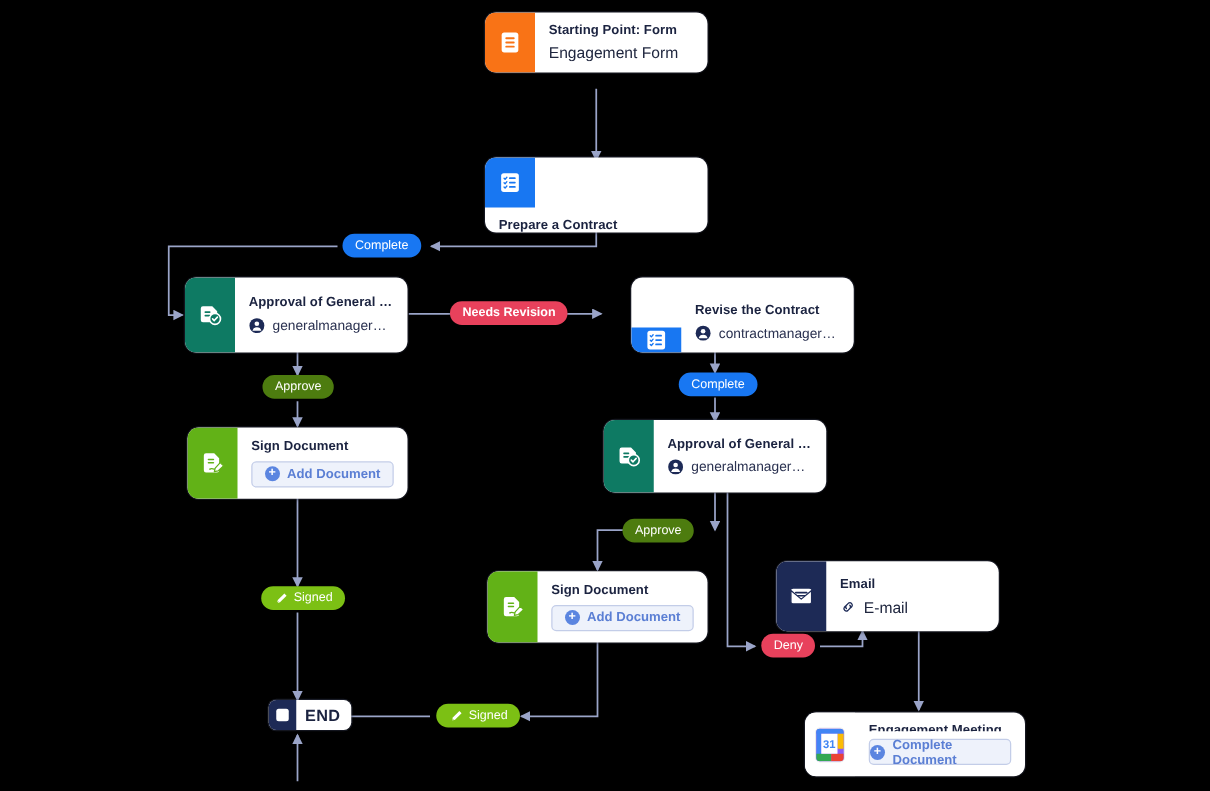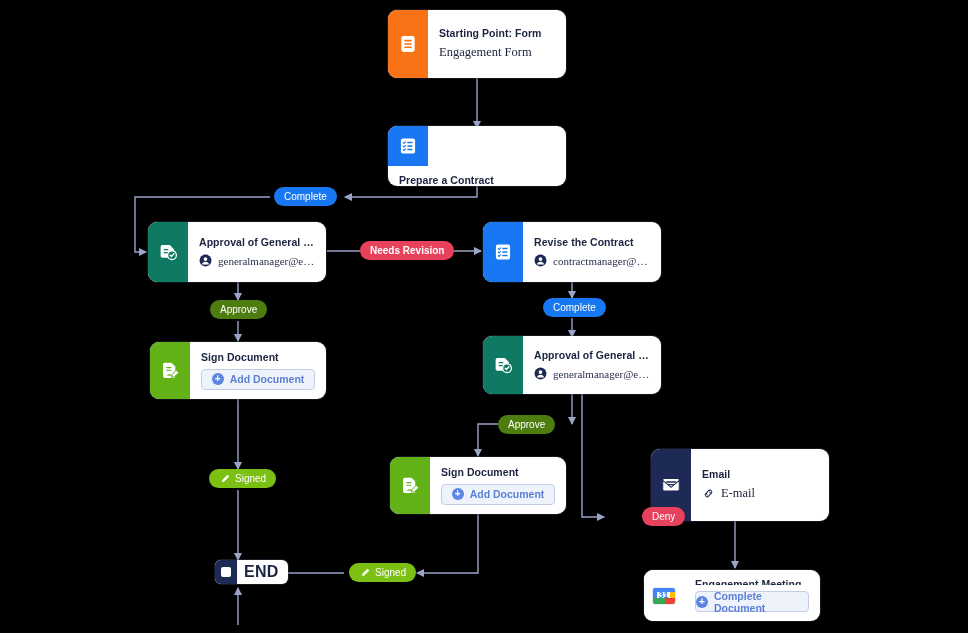--- a/index.html
+++ b/index.html
@@ -63,21 +63,20 @@
   }
   .node-sub {
     margin-top: 6px;
     font-size: 11px;
     color: #2a3150;
     display: flex;
     align-items: center;
     gap: 6px;
     white-space: nowrap;
     overflow: hidden;
-    font-family: Liberation Serif, serif;
   }
   .node-sub .sub-text {
     overflow: hidden;
     text-overflow: ellipsis;
     white-space: nowrap;
   }
   .node-sub.big .sub-text {
     font-size: 12.5px;
     color: #20273f;
   }
@@ -161,31 +160,31 @@
     flex: 0 0 22px;
   }
   .end-stop {
     width: 10px;
     height: 10px;
     background: #ffffff;
     border-radius: 2px;
   }
   .end-label {
     padding: 0 9px 0 7px;
-    font-size: 16px;
+    font-size: 13px;
     font-weight: bold;
     color: #1b2340;
     letter-spacing: 0.3px;
   }
 
   
   .gcal {
     position: relative;
     width: 22px;
-    height: 16px;
+    height: 26px;
     border-radius: 3px;
     overflow: hidden;
     background: #8b5cf6;
     box-shadow: 0 0 0 1px rgba(0,0,0,0.08);
   }
   .gcal .g-blue   { position:absolute; left:0; top:0; width:100%; height:4px; background:#4285f4; }
   .gcal .g-left   { position:absolute; left:0; top:0; width:4px; height:100%; background:#4285f4; }
   .gcal .g-green  { position:absolute; left:0; bottom:0; width:12px; height:6px; background:#34a853; }
   .gcal .g-yellow { position:absolute; right:0; top:4px; width:5px; height:12px; background:#fbbc05; }
   .gcal .g-red    { position:absolute; right:0; bottom:0; width:10px; height:6px; background:#ea4335; }
@@ -242,21 +241,21 @@
 
       <path d="M735,505 L735,568"></path>
 
       <path d="M478,513 L478,573 L417,573" marker-end=""></path>
       <path d="M344,573 L268,573"></path>
 
       <path d="M238,625 L238,588"></path>
     </g>
   </svg>
 
-  <div class="node" style="left:388px; top:10px; width:178px; height:68px;">
+  <div class="node" style="left:388px; top:10px; width:178px; height:48px;">
     <div class="node-icon ic-orange">
       <svg width="20" height="20" viewBox="0 0 24 24" fill="none">
         <rect x="4" y="2.5" width="16" height="19" rx="2.5" fill="#ffffff"></rect>
         <rect x="7.5" y="7" width="9" height="1.9" rx="0.9" fill="#f97316"></rect>
         <rect x="7.5" y="11" width="9" height="1.9" rx="0.9" fill="#f97316"></rect>
         <rect x="7.5" y="15" width="9" height="1.9" rx="0.9" fill="#f97316"></rect>
       </svg>
     </div>
     <div class="node-body">
       <div class="node-title">Starting Point: Form</div>
@@ -307,21 +306,21 @@
         <svg class="avatar-icon" width="13" height="13" viewBox="0 0 24 24">
           <circle cx="12" cy="12" r="11" fill="#1d2a56"></circle>
           <circle cx="12" cy="9.3" r="3.4" fill="#ffffff"></circle>
           <path d="M5.4,19.5 a6.8,6.8 0 0 1 13.2,0 z" fill="#ffffff"></path>
         </svg>
         <span class="sub-text">generalmanager@exa...</span>
       </div>
     </div>
   </div>
 
-  <div class="node" style="left:483px; top:222px; width:178px; height:60px;">
+  <div class="node" style="left:505px; top:222px; width:178px; height:60px;align-items:flex-end;">
     <div class="node-icon ic-blue">
       <svg width="20" height="20" viewBox="0 0 24 24" fill="none">
         <rect x="3.5" y="3" width="17" height="18" rx="2.5" fill="#ffffff"></rect>
         <rect x="11" y="7" width="6.5" height="1.7" rx="0.8" fill="#1877f2"></rect>
         <rect x="11" y="11.2" width="6.5" height="1.7" rx="0.8" fill="#1877f2"></rect>
         <rect x="11" y="15.4" width="6.5" height="1.7" rx="0.8" fill="#1877f2"></rect>
         <path d="M6.3,8 L7.3,9 L9,7" stroke="#1877f2" stroke-width="1.3" stroke-linecap="round" stroke-linejoin="round"></path>
         <path d="M6.3,12.2 L7.3,13.2 L9,11.2" stroke="#1877f2" stroke-width="1.3" stroke-linecap="round" stroke-linejoin="round"></path>
         <path d="M6.3,16.4 L7.3,17.4 L9,15.4" stroke="#1877f2" stroke-width="1.3" stroke-linecap="round" stroke-linejoin="round"></path>
       </svg>
@@ -393,21 +392,21 @@
     </div>
     <div class="node-body">
       <div class="node-title">Sign Document</div>
       <div class="node-action">
         <span class="plus-badge">+</span>
         <span>Add Document</span>
       </div>
     </div>
   </div>
 
-  <div class="node" style="left:651px; top:449px; width:178px; height:72px;">
+  <div class="node" style="left:621px; top:449px; width:178px; height:56px;">
     <div class="node-icon ic-navy">
       <svg width="22" height="22" viewBox="0 0 24 24" fill="none">
         <rect x="3" y="5.5" width="18" height="13" rx="2" fill="#ffffff"></rect>
         <rect x="6.5" y="8" width="11" height="1.5" rx="0.7" fill="#1d2a56"></rect>
         <rect x="6.5" y="10.8" width="11" height="1.5" rx="0.7" fill="#1d2a56"></rect>
         <path d="M3,7 L12,14.5 L21,7 L21,17 a1.6,1.6 0 0 1 -1.6,1.6 h-14.8 a1.6,1.6 0 0 1 -1.6,-1.6 z" fill="#ffffff" stroke="#1d2a56" stroke-width="1.1" stroke-linejoin="round"></path>
       </svg>
     </div>
     <div class="node-body">
       <div class="node-title">Email</div>
@@ -477,17 +476,17 @@
   </div>
 
   <div class="pill pill-lime" style="left:349px; top:563px;">
     <svg width="12" height="12" viewBox="0 0 24 24" fill="none">
       <path d="M17,3.5 l3.5,3.5 l-10.5,10.5 l-4.6,1.1 l1.1,-4.6 z" fill="#ffffff"></path>
       <path d="M5.4,18.6 l1.6,-1.6" stroke="#7cc014" stroke-width="1.4" stroke-linecap="round"></path>
     </svg>
     <span>Signed</span>
   </div>
 
-  <div class="pill pill-red" style="left:642px; top:507px;">
+  <div class="pill pill-red" style="left:609px; top:507px;">
     <span>Deny</span>
   </div>
 
 </div>
 
 </body></html>

